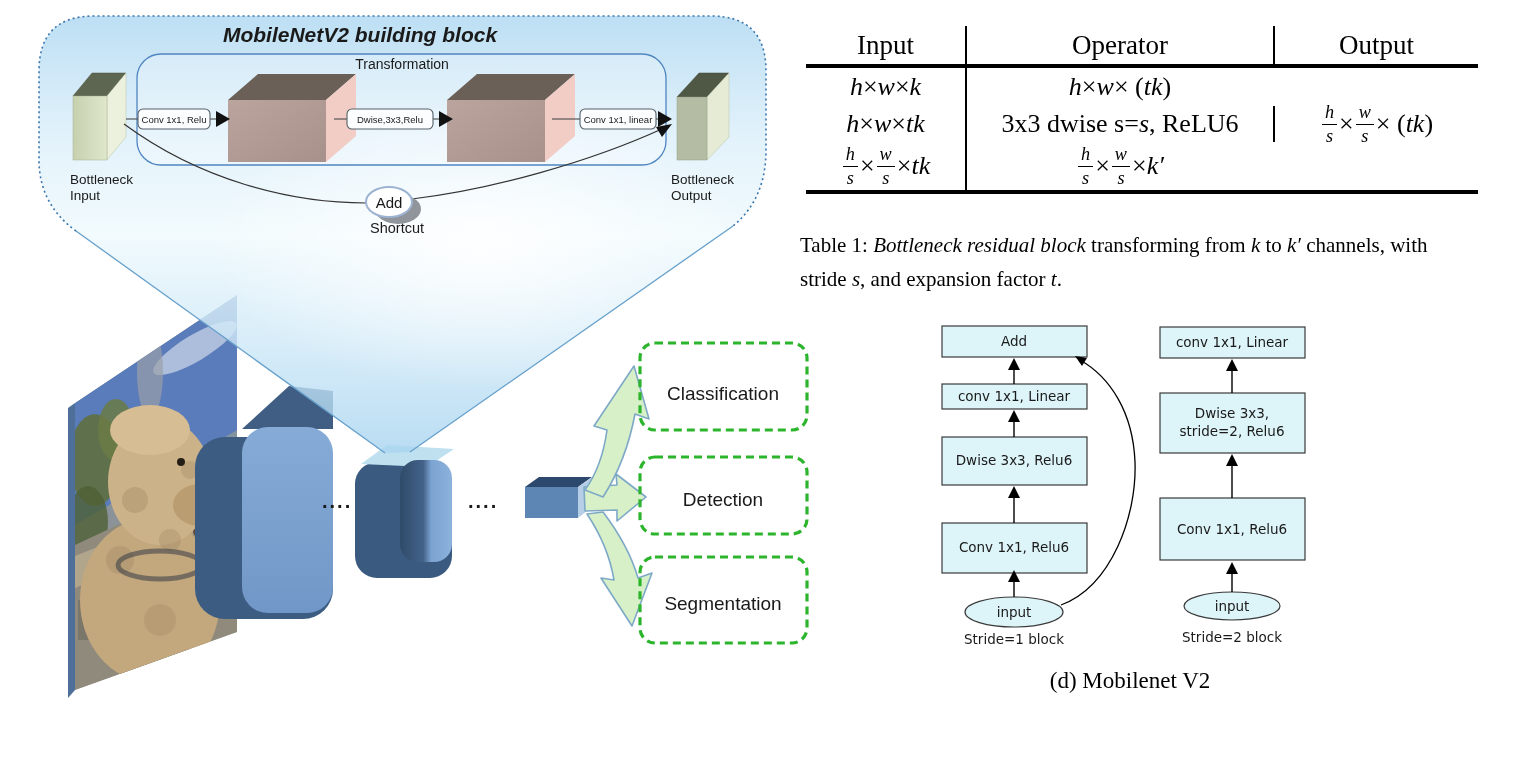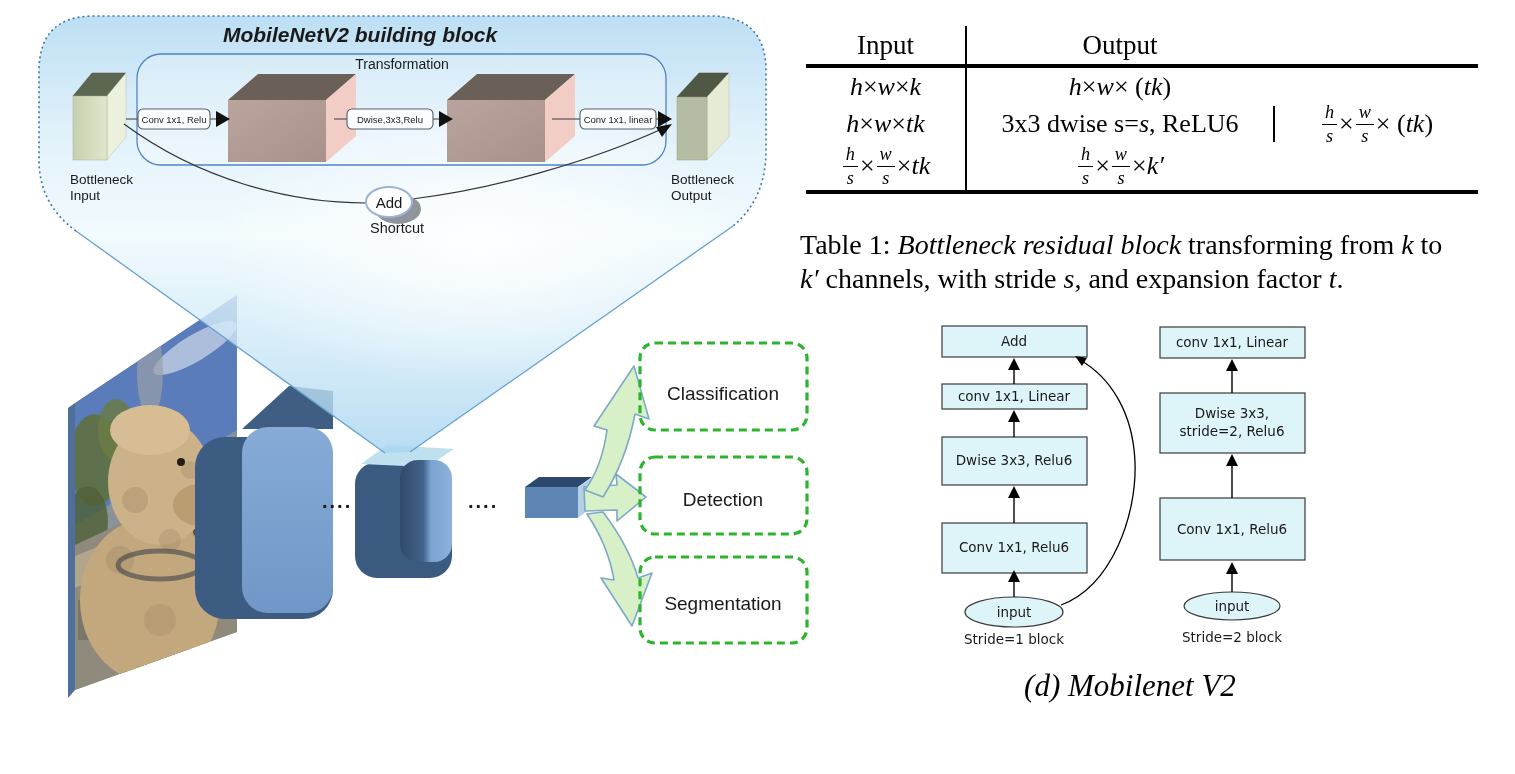--- a/index.html
+++ b/index.html
@@ -16,23 +16,23 @@
   .trow{display:grid;grid-template-columns:159px 308px 205px;}
   .tcell{display:flex;align-items:center;justify-content:center;font-size:26px;}
   .c2,.c3{border-left:2px solid #000;}
   .thead{border-bottom:4px solid #000;}
   .thead .tcell{font-size:27px;height:38px;}
   .tbody{border-bottom:4px solid #000;}
   .r1 .tcell{height:38px;}
   .r2 .tcell{height:36px;}
   .r3 .tcell{height:48px;}
   #tbl-caption{position:absolute;left:800px;top:228px;width:656px;color:#000;
-               font-family:"Liberation Serif",serif;font-size:28px;line-height:34px;}
+               font-family:"Liberation Serif",serif;font-size:21px;line-height:34px;}
   #subfig{position:absolute;left:960px;top:668px;width:340px;text-align:center;color:#000;
-          font-family:"Liberation Serif",serif;font-size:31px;font-style:italic;}
+          font-family:"Liberation Serif",serif;font-size:23px;}
   #flow-svg text{font-family:"DejaVu Sans",sans-serif;}
 </style>
 </head>
 <body>
 
 <div id="page">
 
   <svg width="900" height="774" viewBox="0 0 900 774" style="position:absolute;left:0;top:0">
     <defs>
       <linearGradient id="funnelGrad" x1="0" y1="0" x2="0" y2="1">
@@ -209,20 +209,21 @@
       <rect x="640" y="557" width="167" height="86" rx="15"></rect>
     </g>
     <text x="723" y="400" text-anchor="middle" font-size="19">Classification</text>
     <text x="723" y="506" text-anchor="middle" font-size="19">Detection</text>
     <text x="723" y="610" text-anchor="middle" font-size="19">Segmentation</text>
   </svg>
 
   <div id="op-table">
     <div class="trow thead">
       <div class="tcell c1">Input</div>
+      <div class="tcell c2">Operator</div>
       <div class="tcell c3">Output</div>
     </div>
     <div class="tbody">
       <div class="trow r1">
         <div class="tcell c1">
             <span class="mi">h</span>
             <span> × </span>
             <span class="mi">w</span>
             <span> × </span>
             <span class="mi">k</span>

